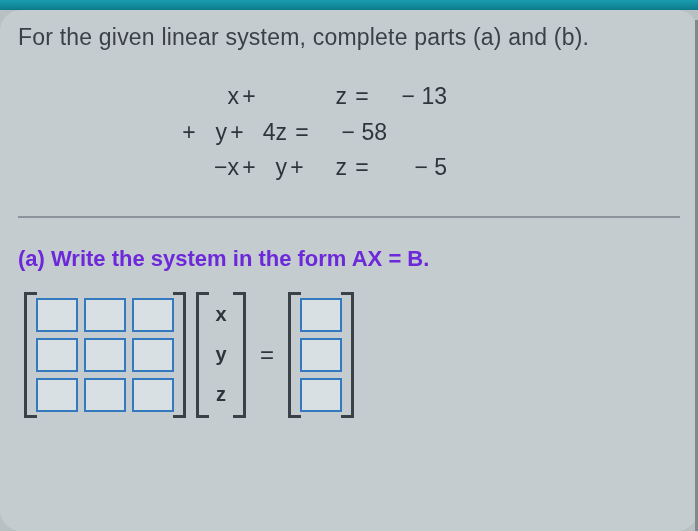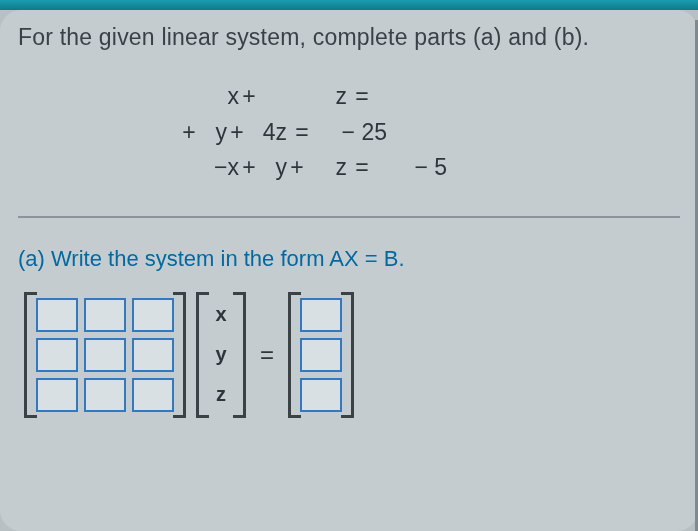--- a/index.html
+++ b/index.html
@@ -41,22 +41,22 @@
   .c1 { width: 60px; }
   .c4 { width: 30px; text-align: center; }
   .c5 { width: 70px; }
   .hr {
     border: none;
     border-top: 2px solid #8a949a;
     margin: 10px 0 28px 0;
   }
   .part-a {
     font-size: 22px;
-    color: #0369a1;
-    font-weight: 400;
+    color: #6d28d9;
+    font-weight: 700;
     margin-bottom: 20px;
   }
   .matrix-eq {
     display: flex;
     align-items: center;
     gap: 10px;
     margin-left: 6px;
   }
   .matrix {
     position: relative;
@@ -119,28 +119,29 @@
   <div class="prompt">For the given linear system, complete parts (a) and (b).</div>
 
   <div class="system">
     <div class="row">
       <span class="col c1">x</span>
       <span class="col" style="width:20px;text-align:center">+</span>
       <span class="col" style="width:28px"></span>
       <span class="col" style="width:20px;text-align:center"></span>
       <span class="col" style="width:40px">z</span>
       <span class="col c4">=</span>
+      <span class="col c5">− 13</span>
     </div>
     <div class="row">
       <span class="col" style="width:20px;text-align:center">+</span>
       <span class="col" style="width:28px">y</span>
       <span class="col" style="width:20px;text-align:center">+</span>
       <span class="col" style="width:40px">4z</span>
       <span class="col c4">=</span>
-      <span class="col c5">− 25</span>
+      <span class="col c5">− 58</span>
     </div>
     <div class="row">
       <span class="col c1">−x</span>
       <span class="col" style="width:20px;text-align:center">+</span>
       <span class="col" style="width:28px">y</span>
       <span class="col" style="width:20px;text-align:center">+</span>
       <span class="col" style="width:40px">z</span>
       <span class="col c4">=</span>
       <span class="col c5">− 5</span>
     </div>

